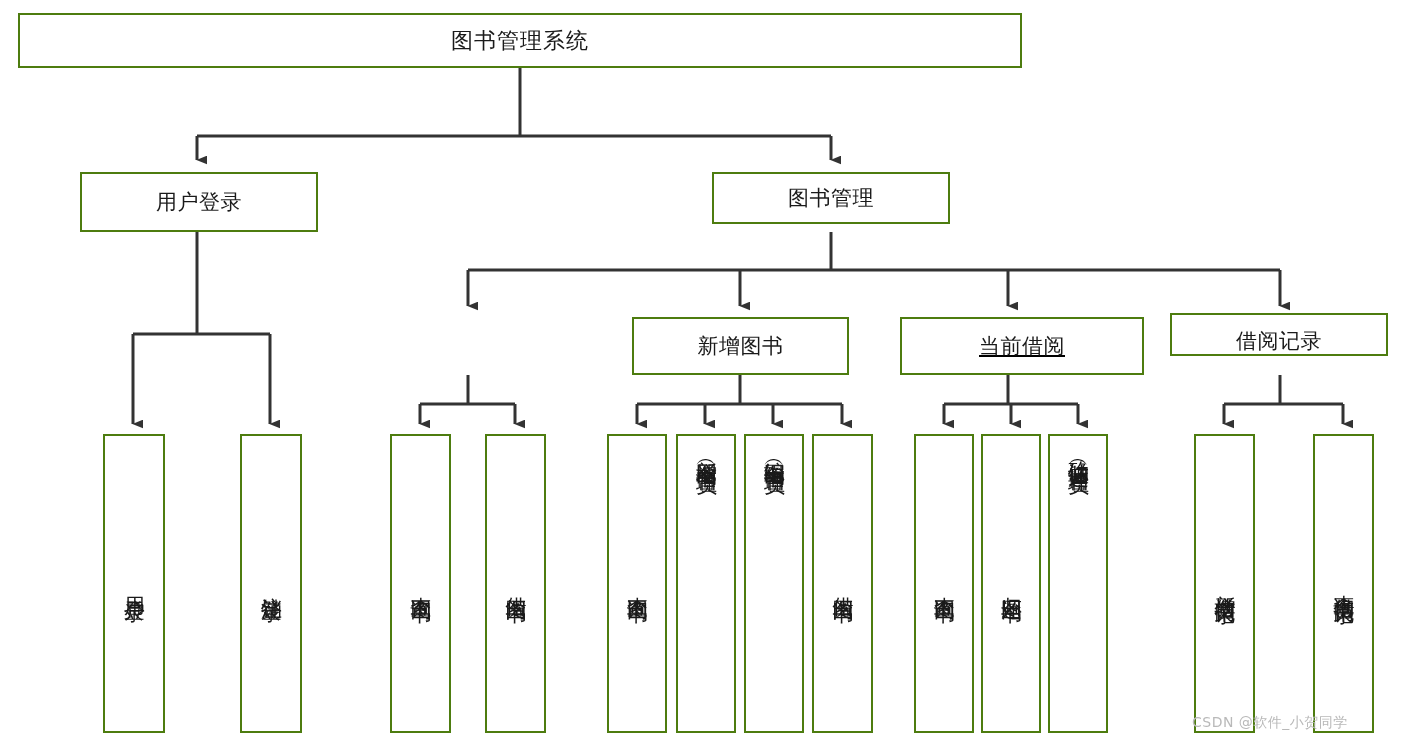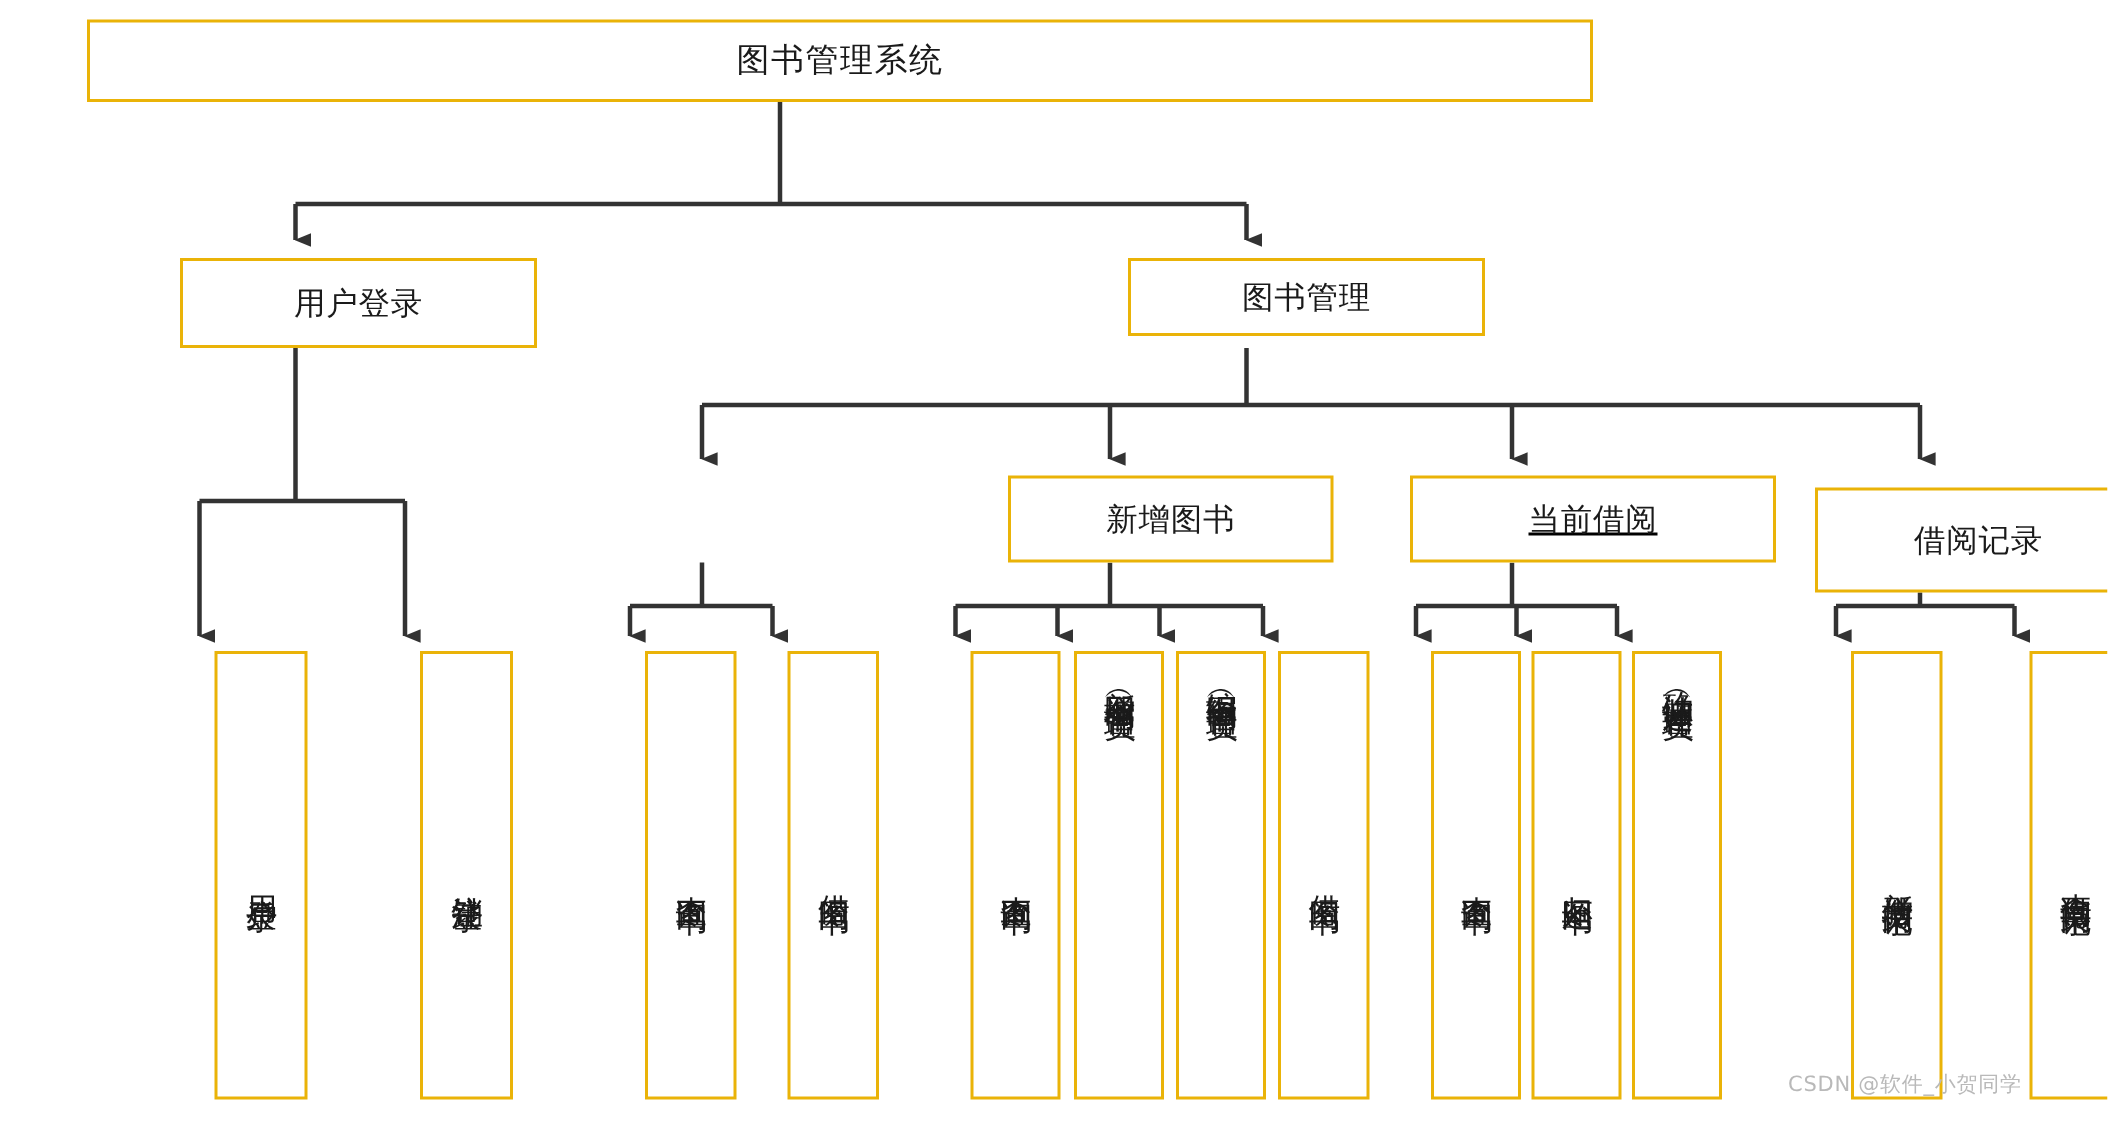--- a/index.html
+++ b/index.html
@@ -22,26 +22,25 @@
     position: absolute;
     left: 0;
     top: 0;
     width: 1405px;
     height: 747px;
   }
   .node-box {
     position: absolute;
     box-sizing: border-box;
     background: #ffffff;
-    border: 2px solid #eab308;
+    border: 2px solid #4d7c0f;
     display: flex;
     align-items: center;
     justify-content: center;
     overflow: hidden;
-    margin-left: 40px;
   }
   .node-label {
     color: #1a1a1a;
     line-height: 1.18;
     text-align: center;
     white-space: nowrap;
   }
   .node-box.horizontal .node-label {
     font-size: 21px;
     letter-spacing: 0.5px;
@@ -145,21 +144,21 @@
 
 
   <div class="node-box horizontal" style="left:632px; top:317px; width:217px; height:58px;">
     <span class="node-label">新增图书</span>
   </div>
 
   <div class="node-box horizontal" style="left:900px; top:317px; width:244px; height:58px;text-decoration:underline;">
     <span class="node-label">当前借阅</span>
   </div>
 
-  <div class="node-box horizontal" style="left:1170px; top:325px; width:218px; height:70px;">
+  <div class="node-box horizontal" style="left:1170px; top:313px; width:218px; height:43px;align-items:flex-end;">
     <span class="node-label">借阅记录</span>
   </div>
 
   <div class="node-box vertical centered" style="left:103px; top:434px; width:62px; height:299px;">
     <span class="node-label">用户登录</span>
   </div>
 
   <div class="node-box vertical centered" style="left:240px; top:434px; width:62px; height:299px;">
     <span class="node-label">注销登录</span>
   </div>

